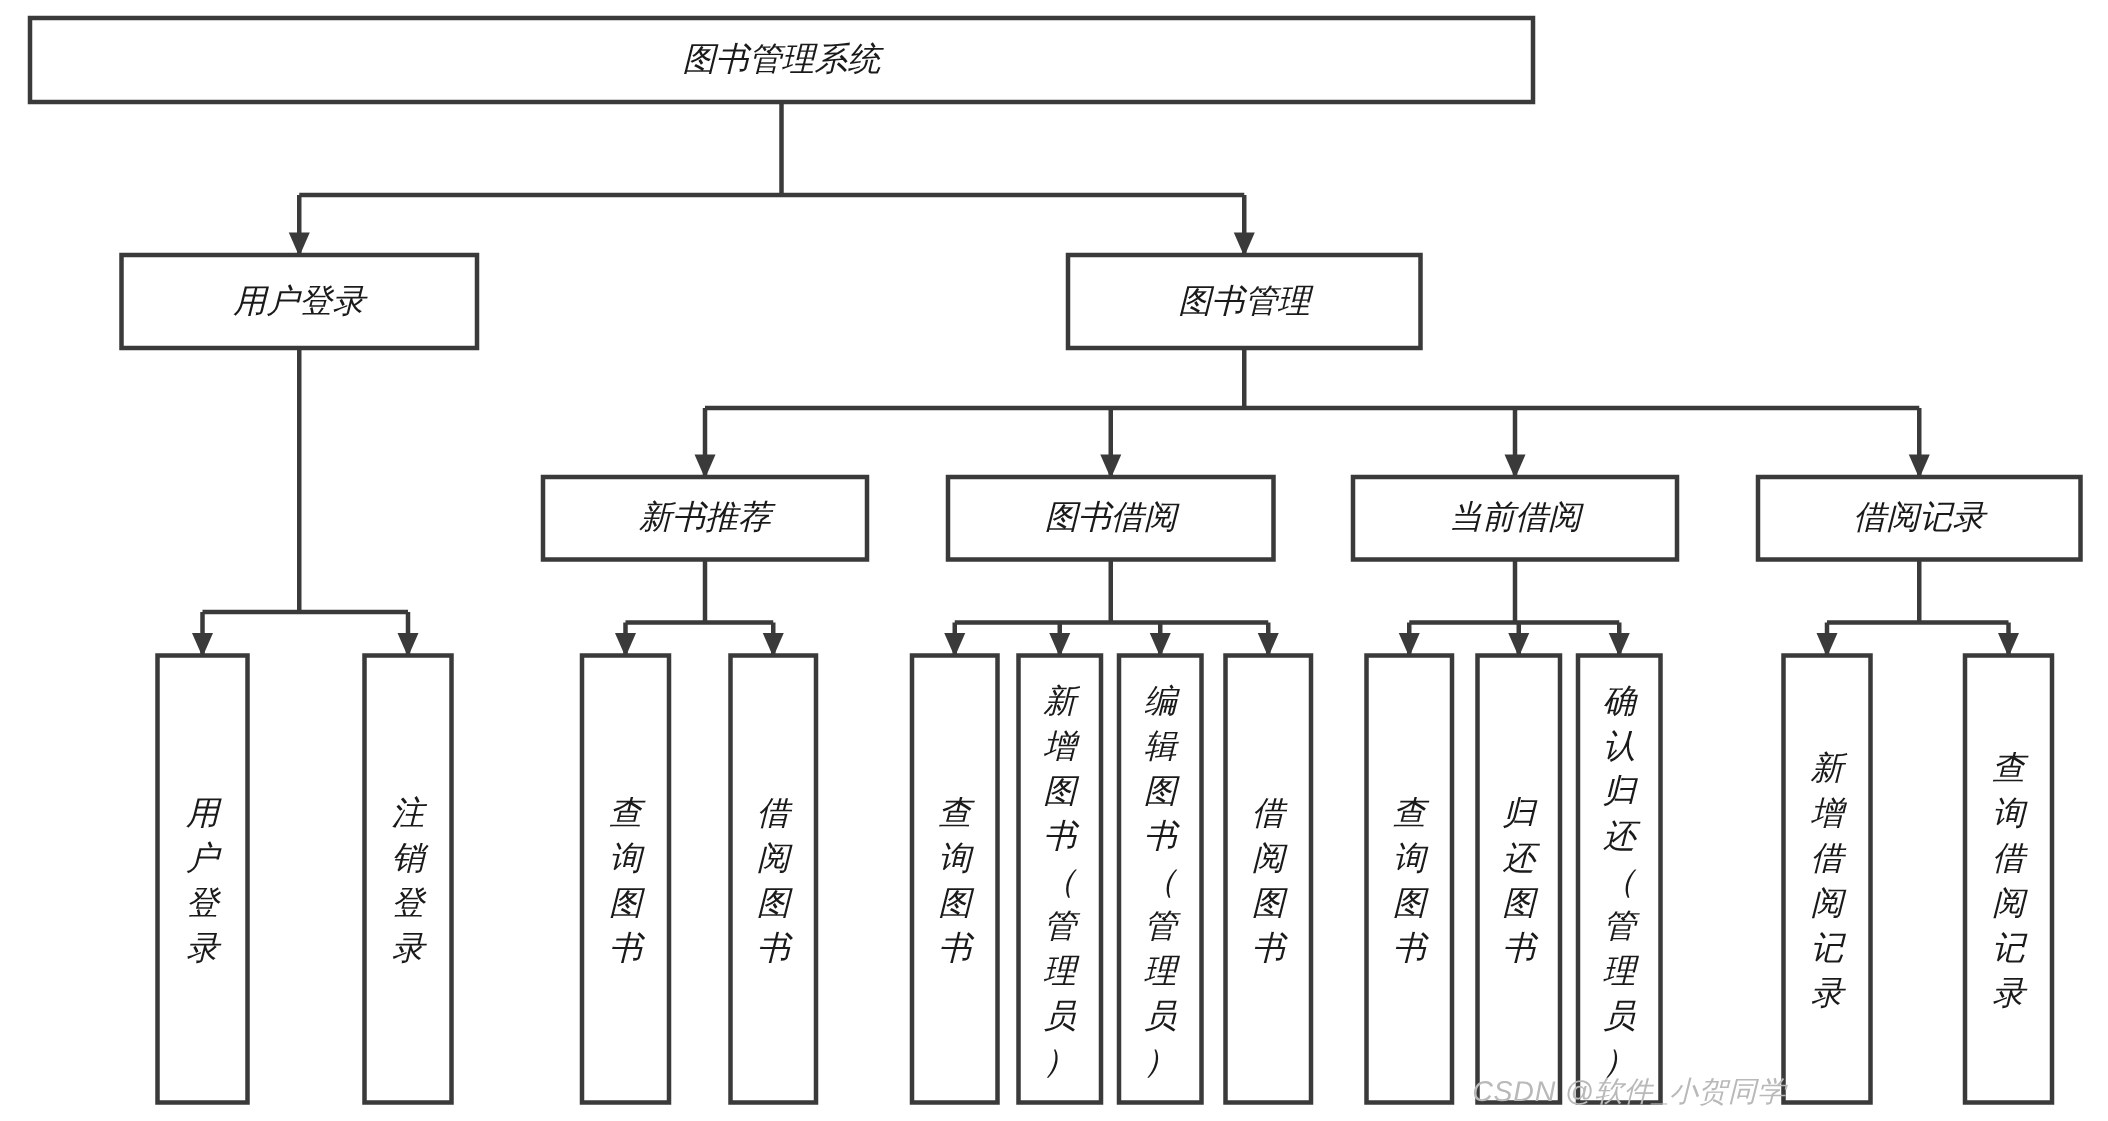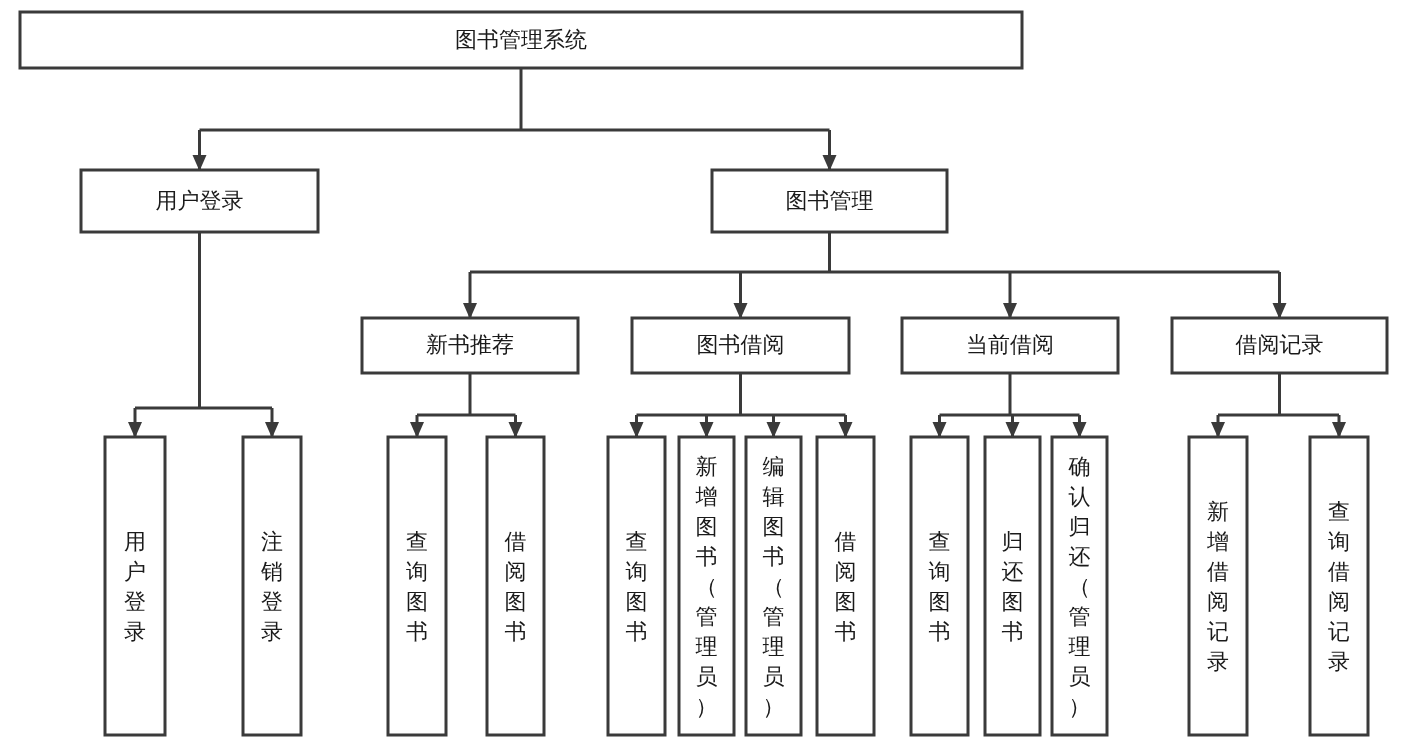--- a/index.html
+++ b/index.html
@@ -13,20 +13,21 @@
     font-family: "Liberation Sans", "DejaVu Sans", sans-serif;
     overflow: hidden;
     position: relative;
   }
   #diagram-root {
     position: absolute;
     left: 0;
     top: 0;
     width: 1199px;
     height: 747px;
+    font-style: italic;
   }
   svg.flow {
     display: block;
     width: 1405px;
     height: 747px;
   }
   .node-rect {
     fill: #ffffff;
     stroke: #3a3a3a;
     stroke-width: 3;
@@ -201,13 +202,14 @@
         <g>
           <rect x="1189" y="437" width="58" height="298" class="node-rect"></rect>
           <text x="1218" class="node-label-vert"><tspan x="1218" y="519.4">新</tspan><tspan x="1218" y="549.4">增</tspan><tspan x="1218" y="579.4">借</tspan><tspan x="1218" y="609.4">阅</tspan><tspan x="1218" y="639.4">记</tspan><tspan x="1218" y="669.4">录</tspan></text>
         </g>
         <g>
           <rect x="1310" y="437" width="58" height="298" class="node-rect"></rect>
           <text x="1339" class="node-label-vert"><tspan x="1339" y="519.4">查</tspan><tspan x="1339" y="549.4">询</tspan><tspan x="1339" y="579.4">借</tspan><tspan x="1339" y="609.4">阅</tspan><tspan x="1339" y="639.4">记</tspan><tspan x="1339" y="669.4">录</tspan></text>
         </g>
       </g>
   </svg>
+  <div class="watermark">CSDN @软件_小贺同学</div>
 </div>
 
 </body></html>

